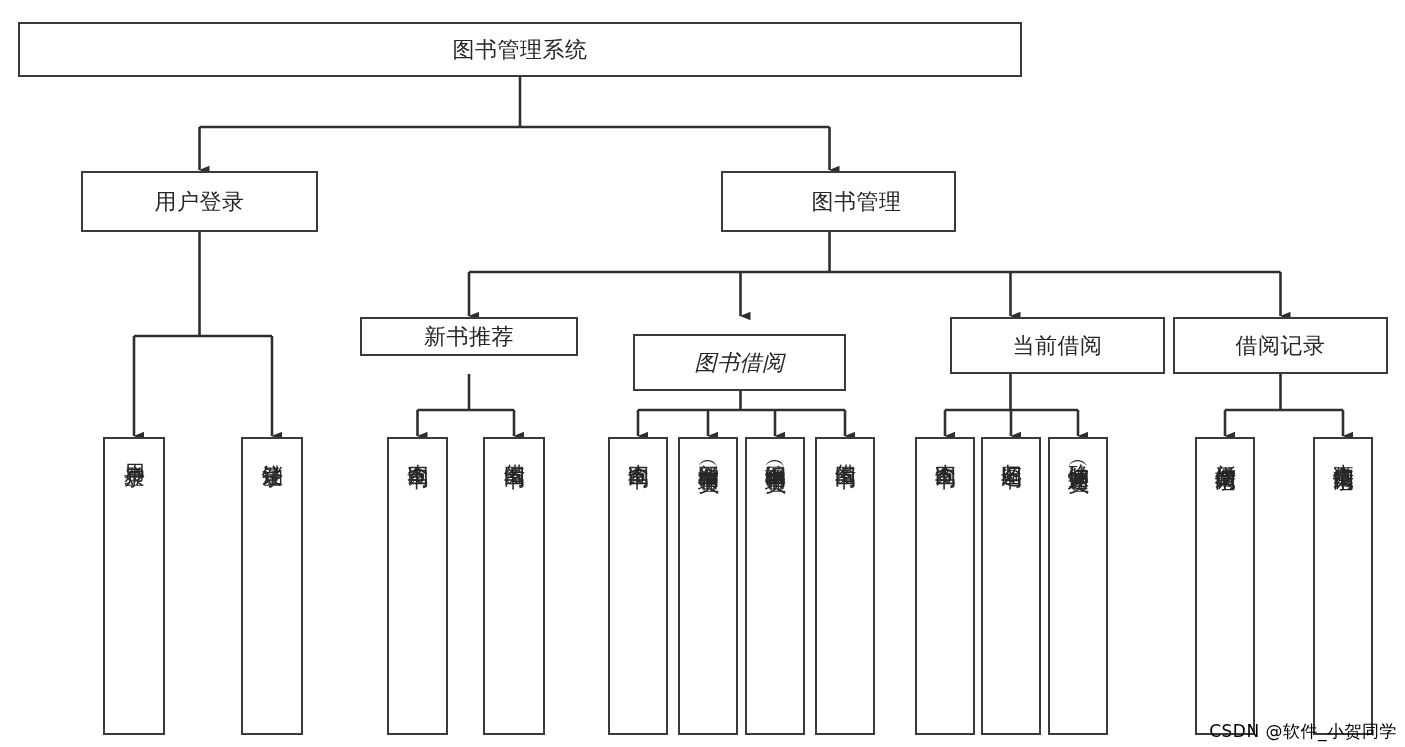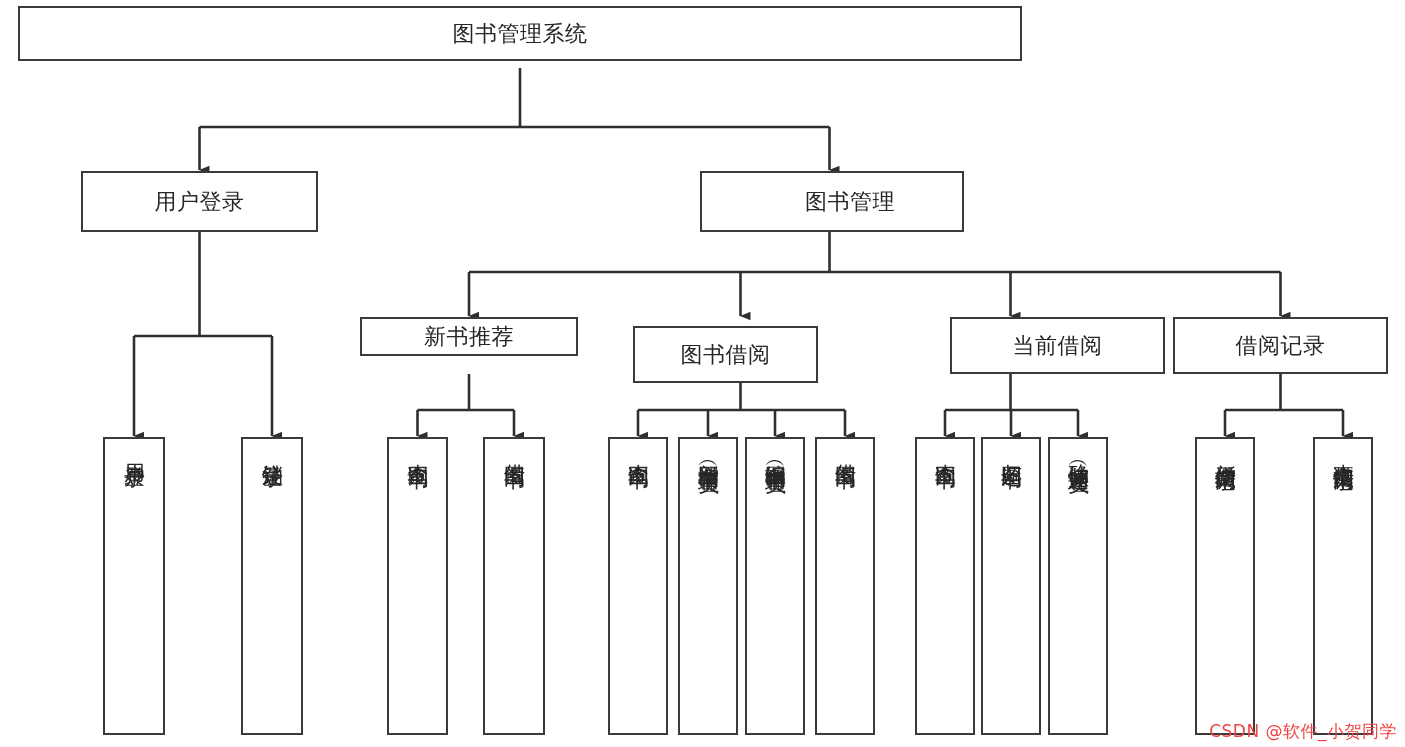--- a/index.html
+++ b/index.html
@@ -58,21 +58,21 @@
     font-size: 21px;
     letter-spacing: 1.5px;
     line-height: 1;
     display: block;
   }
   .watermark {
     position: absolute;
     right: 8px;
     bottom: 4px;
     font-size: 17px;
-    color: #ef4444;
+    color: #000000;
     z-index: 5;
     letter-spacing: 0.5px;
     pointer-events: none;
   }
 </style>
 </head>
 <body>
 
 <div id="diagram-root">
   <svg class="edges" viewBox="0 0 1405 747">
@@ -112,33 +112,33 @@
         <path d="M 1011 410 L 1011 436" marker-end="url(#arrowhead)"></path>
         <path d="M 1078 410 L 1078 436" marker-end="url(#arrowhead)"></path>
         <path d="M 1280.5 374 L 1280.5 410"></path>
         <path d="M 1225 410 L 1343 410"></path>
         <path d="M 1225 410 L 1225 436" marker-end="url(#arrowhead)"></path>
         <path d="M 1343 410 L 1343 436" marker-end="url(#arrowhead)"></path>
       </g>
   </svg>
 
   <div id="node-layer">
-      <div class="node horizontal" style="left: 18px; top: 6px; width: 1004px; height: 55px;">
+      <div class="node horizontal" style="left: 18px; top: 22px; width: 1004px; height: 55px;">
         <span class="node-label">图书管理系统</span>
       </div>
       <div class="node horizontal" style="left: 81px; top: 171px; width: 237px; height: 61px;">
         <span class="node-label">用户登录</span>
       </div>
-      <div class="node horizontal" style="left: 700px; top: 171px; width: 264px; height: 61px; padding-left: 36px;">
+      <div class="node horizontal" style="left: 721px; top: 171px; width: 235px; height: 61px; padding-left: 36px;">
         <span class="node-label">图书管理</span>
       </div>
       <div class="node horizontal" style="left: 360px; top: 317px; width: 218px; height: 39px;">
         <span class="node-label">新书推荐</span>
       </div>
-      <div class="node horizontal" style="left: 633px; top: 326px; width: 185px; height: 57px;">
+      <div class="node horizontal" style="left: 633px; top: 334px; width: 213px; height: 57px; font-style: italic;">
         <span class="node-label">图书借阅</span>
       </div>
       <div class="node horizontal" style="left: 903px; top: 317px; width: 215px; height: 57px; margin-left: 47px;">
         <span class="node-label">当前借阅</span>
       </div>
       <div class="node horizontal" style="left: 1173px; top: 317px; width: 215px; height: 57px; justify-content: center;">
         <span class="node-label">借阅记录</span>
       </div>
       <div class="node vertical" style="left: 103px; top: 437px; width: 62px; height: 298px;">
         <span class="node-label">用户登录</span>

